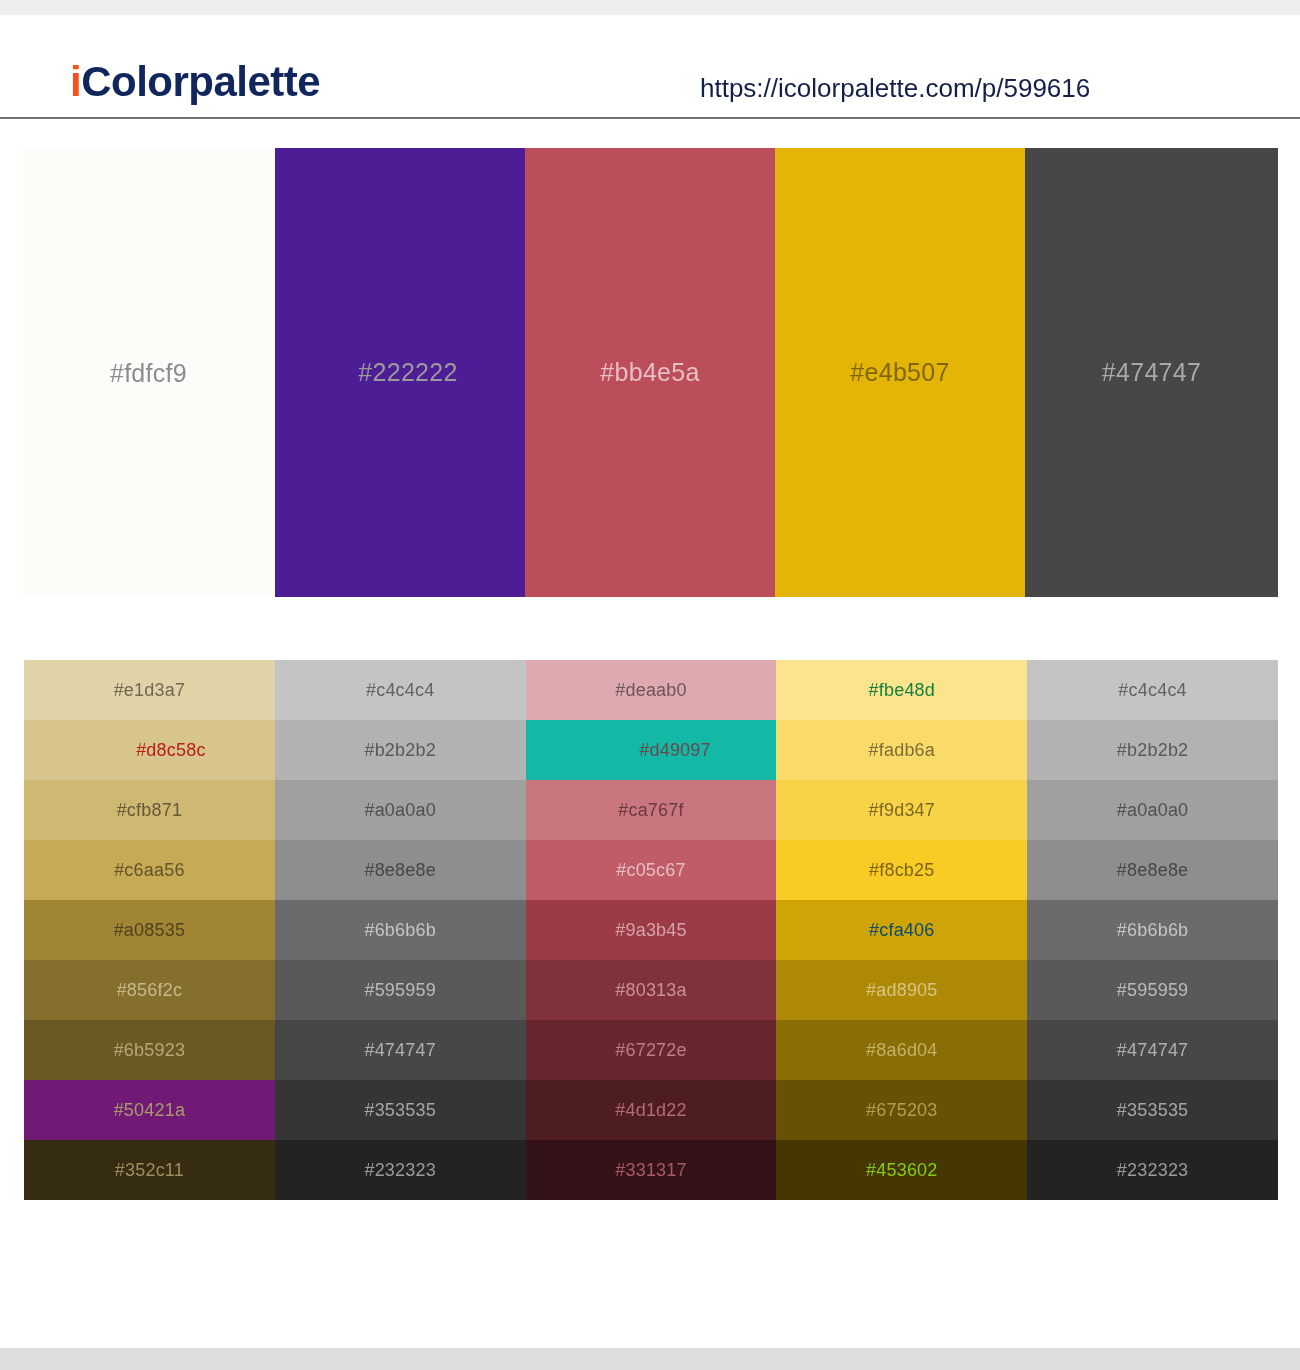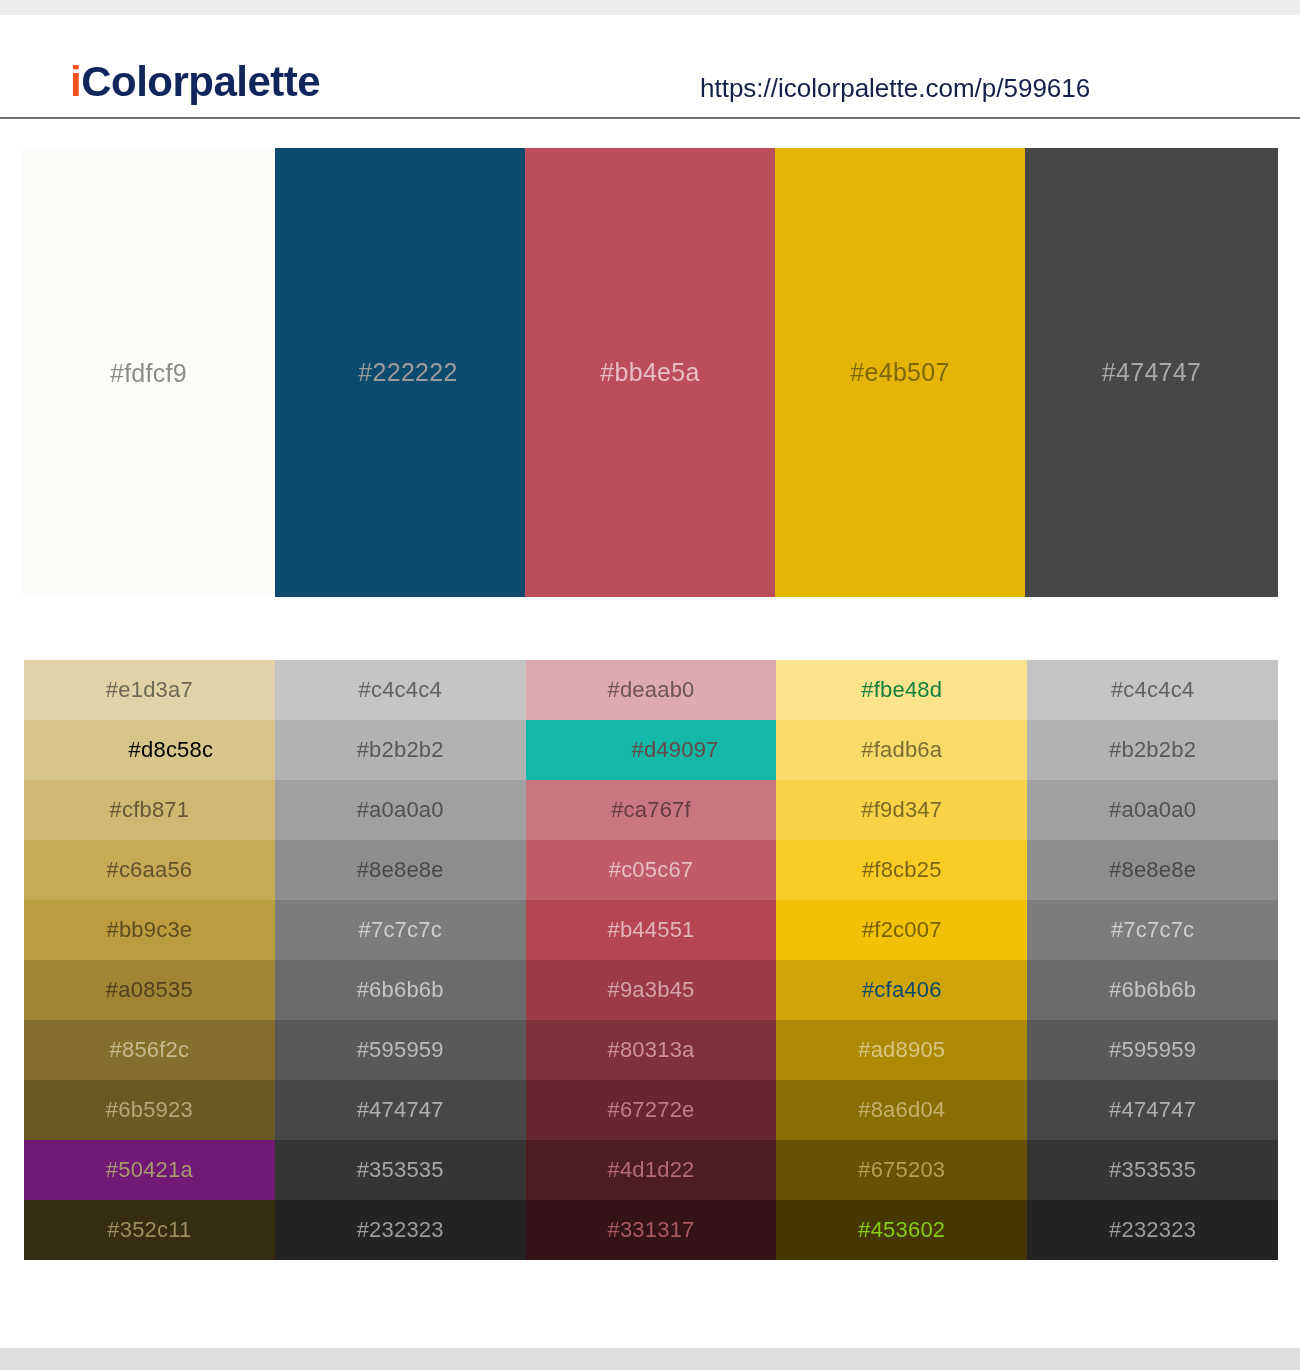--- a/index.html
+++ b/index.html
@@ -85,21 +85,21 @@
     left: 24px; top: 660px;
     width: 1254px;
     border-collapse: collapse;
     table-layout: fixed;
   }
   .shades-table td {
     height: 60px;
     width: 250.8px;
     text-align: center;
     vertical-align: middle;
-    font-size: 22px;
+    font-size: 18px;
     letter-spacing: 0.2px;
     padding: 0;
   }
 
   
   .bottom-strip {
     position: absolute;
     left: 0; top: 1348px;
     width: 1300px; height: 22px;
     background: #dddddd;
@@ -116,21 +116,21 @@
     <div class="logo">
       <span class="logo-i">i</span><span class="logo-rest">Colorpalette</span>
     </div>
     <div class="site-url">https://icolorpalette.com/p/599616</div>
   </div>
 
   <div class="palette-strip">
     <div class="swatch s1" style="background: rgb(253, 252, 249);">
       <span class="swatch-label" style="color: rgb(140, 140, 138);">#fdfcf9</span>
     </div>
-    <div class="swatch s2" style="background: #0c4a6e; padding-left: 16px;">
+    <div class="swatch s2" style="background: #4c1d95; padding-left: 16px;">
       <span class="swatch-label" style="color: rgb(155, 155, 155);">#222222</span>
     </div>
     <div class="swatch s3" style="background: rgb(187, 78, 90);">
       <span class="swatch-label" style="color: rgb(232, 191, 196);">#bb4e5a</span>
     </div>
     <div class="swatch s4" style="background: rgb(228, 181, 7);">
       <span class="swatch-label" style="color: rgb(126, 103, 8);">#e4b507</span>
     </div>
     <div class="swatch s5" style="background: rgb(71, 71, 71);">
       <span class="swatch-label" style="color: rgb(169, 169, 169);">#474747</span>
@@ -140,48 +140,41 @@
   <table class="shades-table">
     <tbody>
         <tr>
           <td style="background: rgb(225, 211, 167); color: rgb(110, 104, 86);">#e1d3a7</td>
           <td style="background: rgb(196, 196, 196); color: rgb(98, 98, 98);">#c4c4c4</td>
           <td style="background: rgb(222, 170, 176); color: rgb(109, 84, 86);">#deaab0</td>
           <td style="background: rgb(251, 228, 141); color: #15803d;">#fbe48d</td>
           <td style="background: rgb(196, 196, 196); color: rgb(98, 98, 98);">#c4c4c4</td>
         </tr>
         <tr>
-          <td style="background: rgb(216, 197, 140); color: #000000; padding-left: 43px;">#d8c58c</td>
+          <td style="background: rgb(216, 197, 140); color: #b91c1c; padding-left: 43px;">#d8c58c</td>
           <td style="background: rgb(178, 178, 178); color: rgb(89, 89, 89);">#b2b2b2</td>
           <td style="background: #14b8a6; color: rgb(105, 72, 75); padding-left: 48px;">#d49097</td>
           <td style="background: rgb(250, 219, 106); color: rgb(125, 109, 53);">#fadb6a</td>
           <td style="background: rgb(178, 178, 178); color: rgb(89, 89, 89);">#b2b2b2</td>
         </tr>
         <tr>
           <td style="background: rgb(207, 184, 113); color: rgb(102, 89, 58);">#cfb871</td>
           <td style="background: rgb(160, 160, 160); color: rgb(80, 80, 80);">#a0a0a0</td>
           <td style="background: rgb(202, 118, 127); color: rgb(101, 59, 63);">#ca767f</td>
           <td style="background: rgb(249, 211, 71); color: rgb(124, 105, 35);">#f9d347</td>
           <td style="background: rgb(160, 160, 160); color: rgb(80, 80, 80);">#a0a0a0</td>
         </tr>
         <tr>
           <td style="background: rgb(198, 170, 86); color: rgb(98, 83, 43);">#c6aa56</td>
           <td style="background: rgb(142, 142, 142); color: rgb(71, 71, 71);">#8e8e8e</td>
           <td style="background: rgb(192, 92, 103); color: rgb(231, 191, 196);">#c05c67</td>
           <td style="background: rgb(248, 203, 37); color: rgb(124, 101, 18);">#f8cb25</td>
           <td style="background: rgb(142, 142, 142); color: rgb(71, 71, 71);">#8e8e8e</td>
         </tr>
         <tr>
-          <td style="background: rgb(187, 156, 62); color: rgb(93, 78, 32);">#bb9c3e</td>
-          <td style="background: rgb(124, 124, 124); color: rgb(207, 207, 207);">#7c7c7c</td>
-          <td style="background: rgb(180, 69, 81); color: rgb(226, 180, 186);">#b44551</td>
-          <td style="background: rgb(242, 192, 7); color: rgb(121, 96, 3);">#f2c007</td>
-          <td style="background: rgb(124, 124, 124); color: rgb(207, 207, 207);">#7c7c7c</td>
-        </tr>
-        <tr>
           <td style="background: rgb(160, 133, 53); color: rgb(80, 66, 26);">#a08535</td>
           <td style="background: rgb(107, 107, 107); color: rgb(197, 197, 197);">#6b6b6b</td>
           <td style="background: rgb(154, 59, 69); color: rgb(215, 162, 168);">#9a3b45</td>
           <td style="background: rgb(207, 164, 6); color: #0c4a6e;">#cfa406</td>
           <td style="background: rgb(107, 107, 107); color: rgb(197, 197, 197);">#6b6b6b</td>
         </tr>
         <tr>
           <td style="background: rgb(133, 111, 44); color: rgb(197, 185, 142);">#856f2c</td>
           <td style="background: rgb(89, 89, 89); color: rgb(187, 187, 187);">#595959</td>
           <td style="background: rgb(128, 49, 58); color: rgb(203, 144, 150);">#80313a</td>

